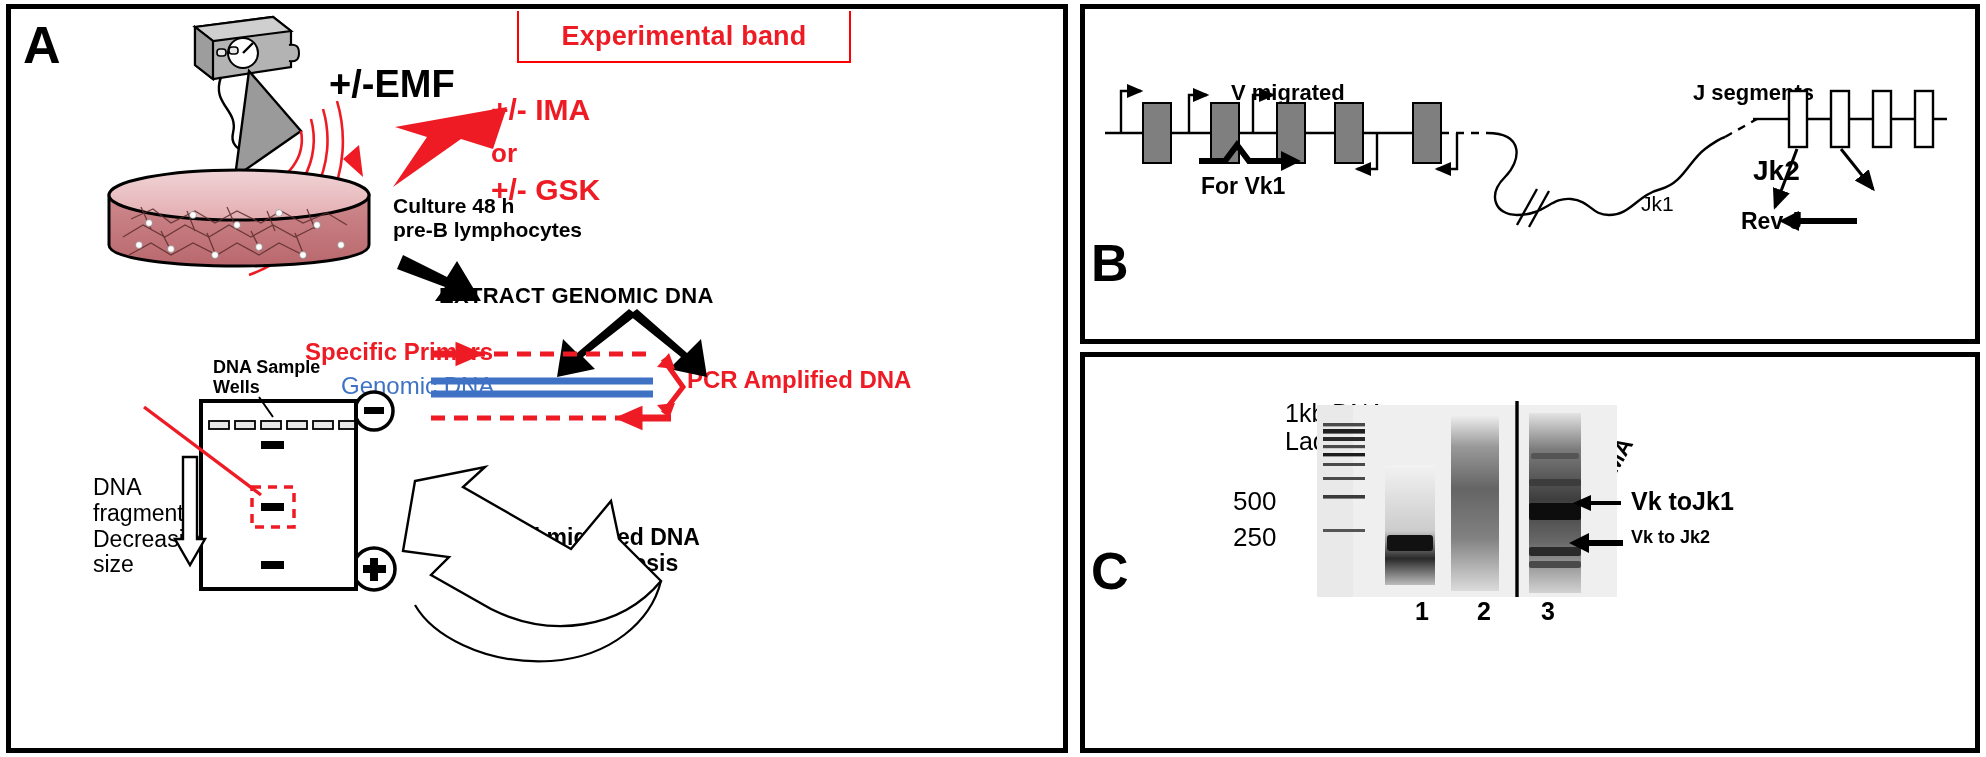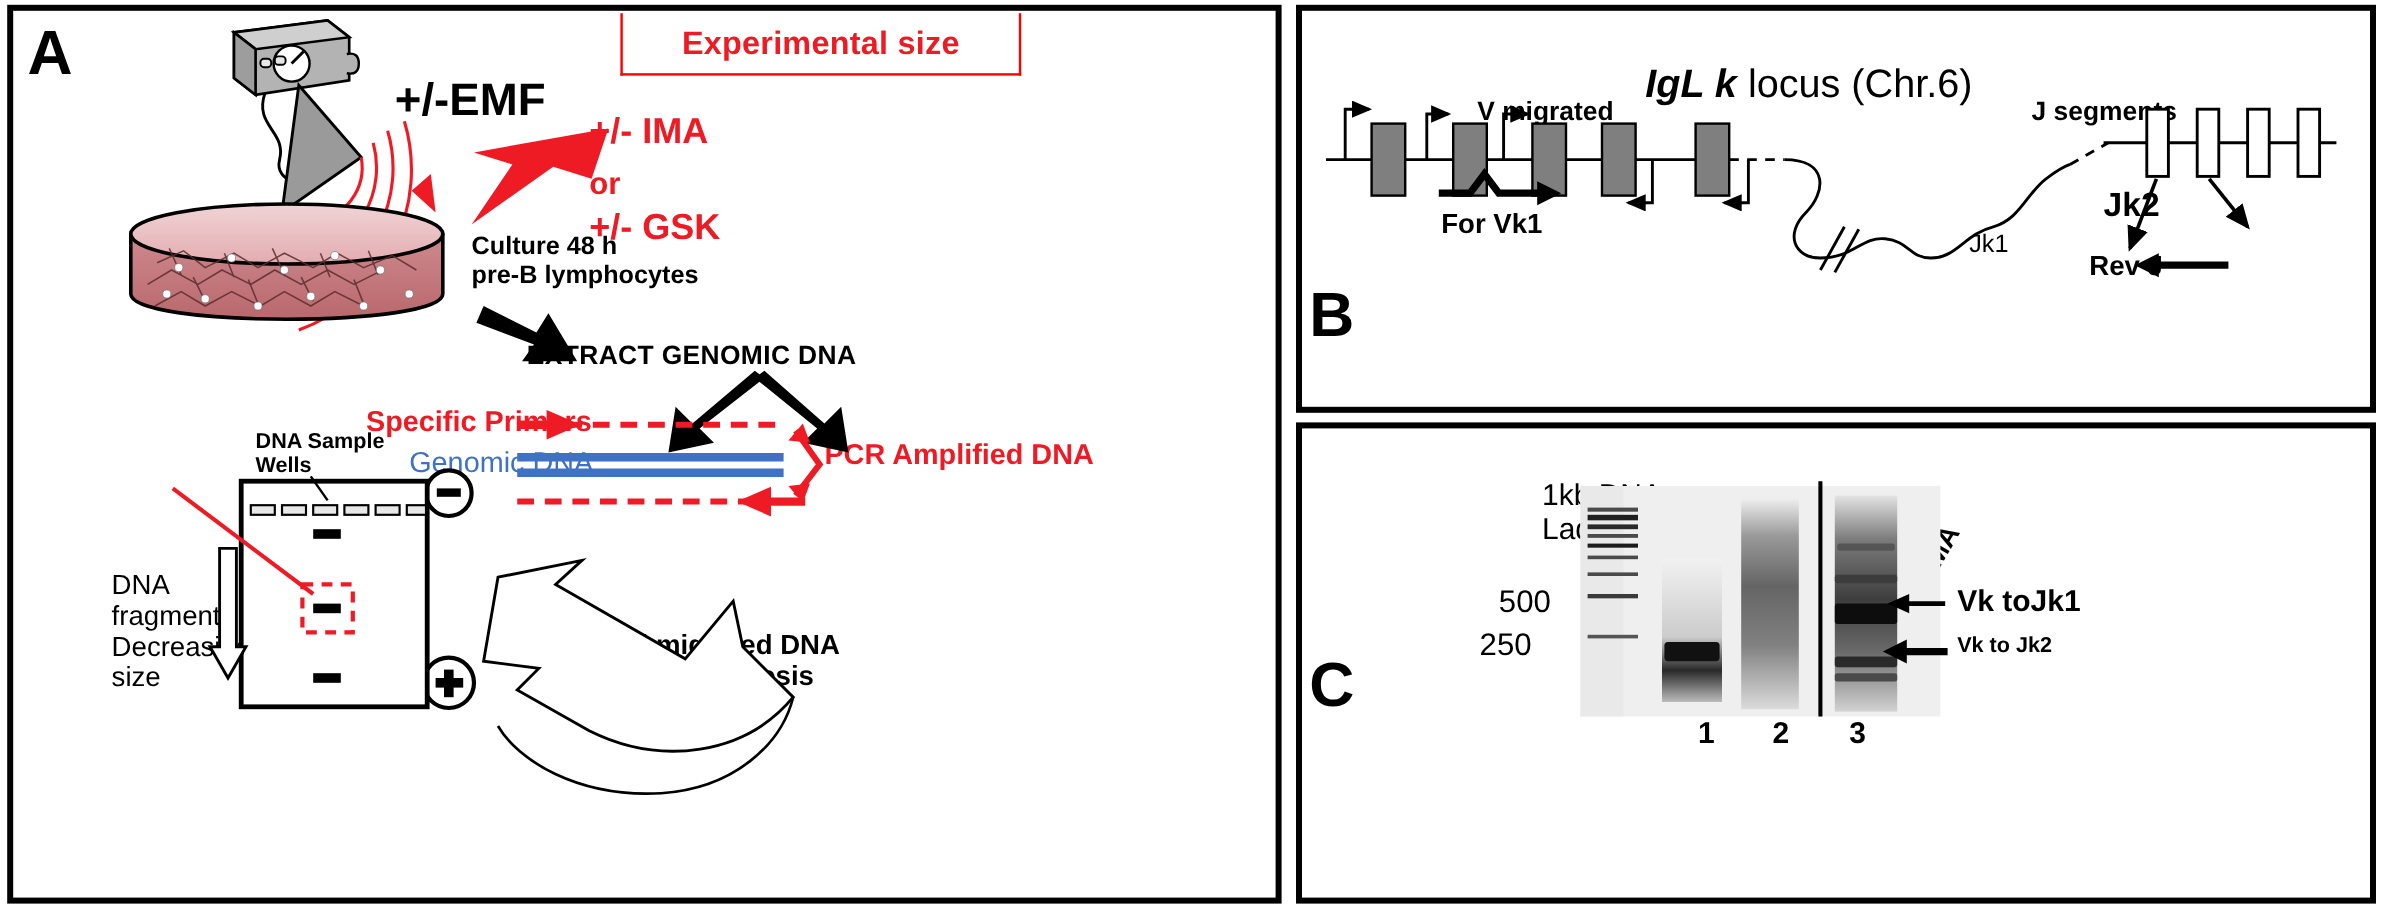--- a/index.html
+++ b/index.html
@@ -30,21 +30,21 @@
 </head>
 <body>
 
 <div id="figure">
 
   <div class="panel" id="panelA">
 
     <div class="plabel" style="left:12px;top:10px;">A</div>
 
     <div id="titleBox">
-      <span>Experimental size</span>
+      <span>Experimental band</span>
     </div>
 
     <div class="txt" style="left:318px;top:54px;font-size:38px;">+/-EMF</div>
 
     <div class="txt red" style="left:480px;top:84px;font-size:30px;">+/- IMA</div>
     <div class="txt red" style="left:480px;top:130px;font-size:26px;">or</div>
     <div class="txt red" style="left:480px;top:164px;font-size:30px;">+/- GSK</div>
 
     <div class="txt" style="left:382px;top:185px;font-size:21px;">Culture    48 h
 pre-B lymphocytes</div>
@@ -190,23 +190,20 @@
 
       <path d="M404,472 L474,458 L452,478 L560,540 L600,492 L608,530 L650,572
                C610,620 540,630 480,600 L420,566 L438,548 L392,542 Z" fill="#fff" stroke="#000" stroke-width="2.4"></path>
       <path d="M650,572 C640,612 600,648 540,652 C470,656 420,624 404,596" fill="none" stroke="#000" stroke-width="2.2"></path>
     </svg>
   </div>
 
   <div class="panel" id="panelB">
     <div class="plabel" style="left:6px;top:228px;">B</div>
 
-    <div class="txt" style="left:286px;top:6px;font-size:33px;">
-      <i>IgL k</i><span class="reg"> locus (Chr.6)</span>
-    </div>
 
     <div class="txt" style="left:146px;top:72px;font-size:22px;">V migrated</div>
     <div class="txt" style="left:608px;top:72px;font-size:22px;">J segments</div>
     <div class="txt" style="left:116px;top:165px;font-size:23px;">For Vk1</div>
     <div class="txt" style="left:656px;top:200px;font-size:23px;">Rev J</div>
     <div class="txt reg" style="left:556px;top:183px;font-size:21px;">Jk1</div>
     <div class="txt" style="left:648px;top:146px;font-size:28px;margin-left:20px;">Jk2</div>
 
     <svg width="890" height="330" viewBox="0 0 890 330">
       <defs>
@@ -269,21 +266,21 @@
   <div class="panel" id="panelC">
     <div class="plabel" style="left:6px;top:188px;">C</div>
 
     <div class="txt reg" style="left:200px;top:42px;font-size:25px;">1kb DNA
 Ladder</div>
 
     <div class="lane-lbl" style="left:404px;top:156px;transform:rotate(-60deg);">Ctr PCR</div>
     <div class="lane-lbl" style="left:446px;top:156px;transform:rotate(-60deg);">-IMA</div>
     <div class="lane-lbl" style="left:500px;top:156px;transform:rotate(-60deg);">+3μM IMA</div>
 
-    <div class="txt reg" style="left:148px;top:130px;font-size:26px;margin-left:16px;">500</div>
+    <div class="txt reg" style="left:148px;top:130px;font-size:26px;">500</div>
     <div class="txt reg" style="left:148px;top:166px;font-size:26px;">250</div>
 
     <div class="txt" style="left:330px;top:240px;font-size:25px;">1</div>
     <div class="txt" style="left:392px;top:240px;font-size:25px;">2</div>
     <div class="txt" style="left:456px;top:240px;font-size:25px;">3</div>
 
     <div class="txt" style="left:546px;top:130px;font-size:25px;">Vk toJk1</div>
     <div class="txt" style="left:546px;top:170px;font-size:18px;">Vk to Jk2</div>
 
     <svg width="890" height="391" viewBox="0 0 890 391">

